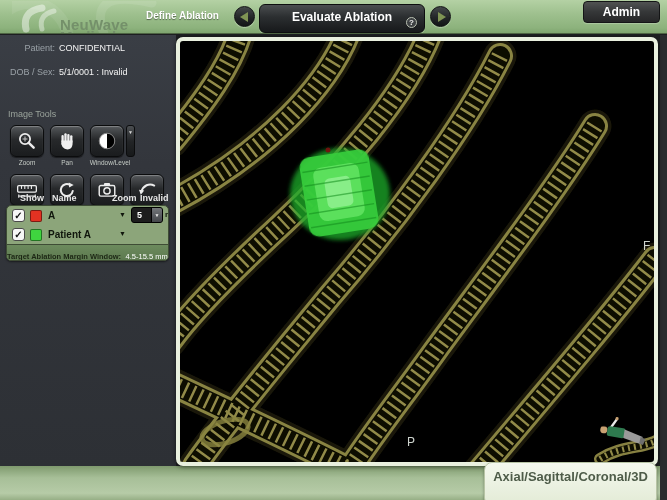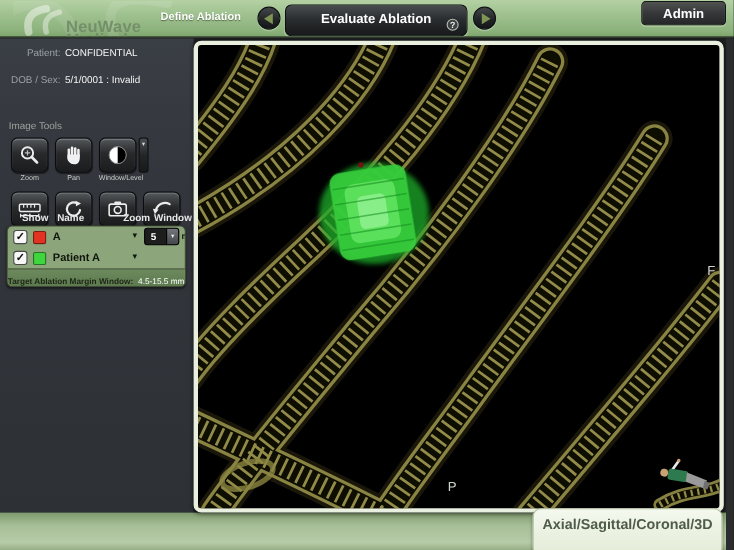--- a/index.html
+++ b/index.html
@@ -214,21 +214,21 @@
     <div class="tool-label" style="left:86px;top:124px;width:48px">Window/Level</div>
     <div class="tool-label" style="left:5px;top:173px">Measure</div>
     <div class="tool-label" style="left:45px;top:173px">Rotate</div>
     <div class="tool-label" style="left:85px;top:173px">Snapshot</div>
     <div class="tool-label" style="left:125px;top:173px">Reset</div>
 
     <div id="tbl-headers">
       <span style="left:8px">Show</span>
       <span style="left:40px">Name</span>
       <span style="left:100px">Zoom</span>
-      <span style="left:128px">Window</span>
+      <span style="left:128px">Invalid</span>
     </div>
 
     <div id="abl-box">
       <div class="abl-row" style="top:0">
         <div class="chk">✓</div>
         <div class="swatch" style="background: rgb(226, 50, 34);"></div>
         <span class="abl-name">A</span>
         <span class="stats-arrow">▼</span>
         <div id="margin-select">
           <span id="margin-val">5</span>

